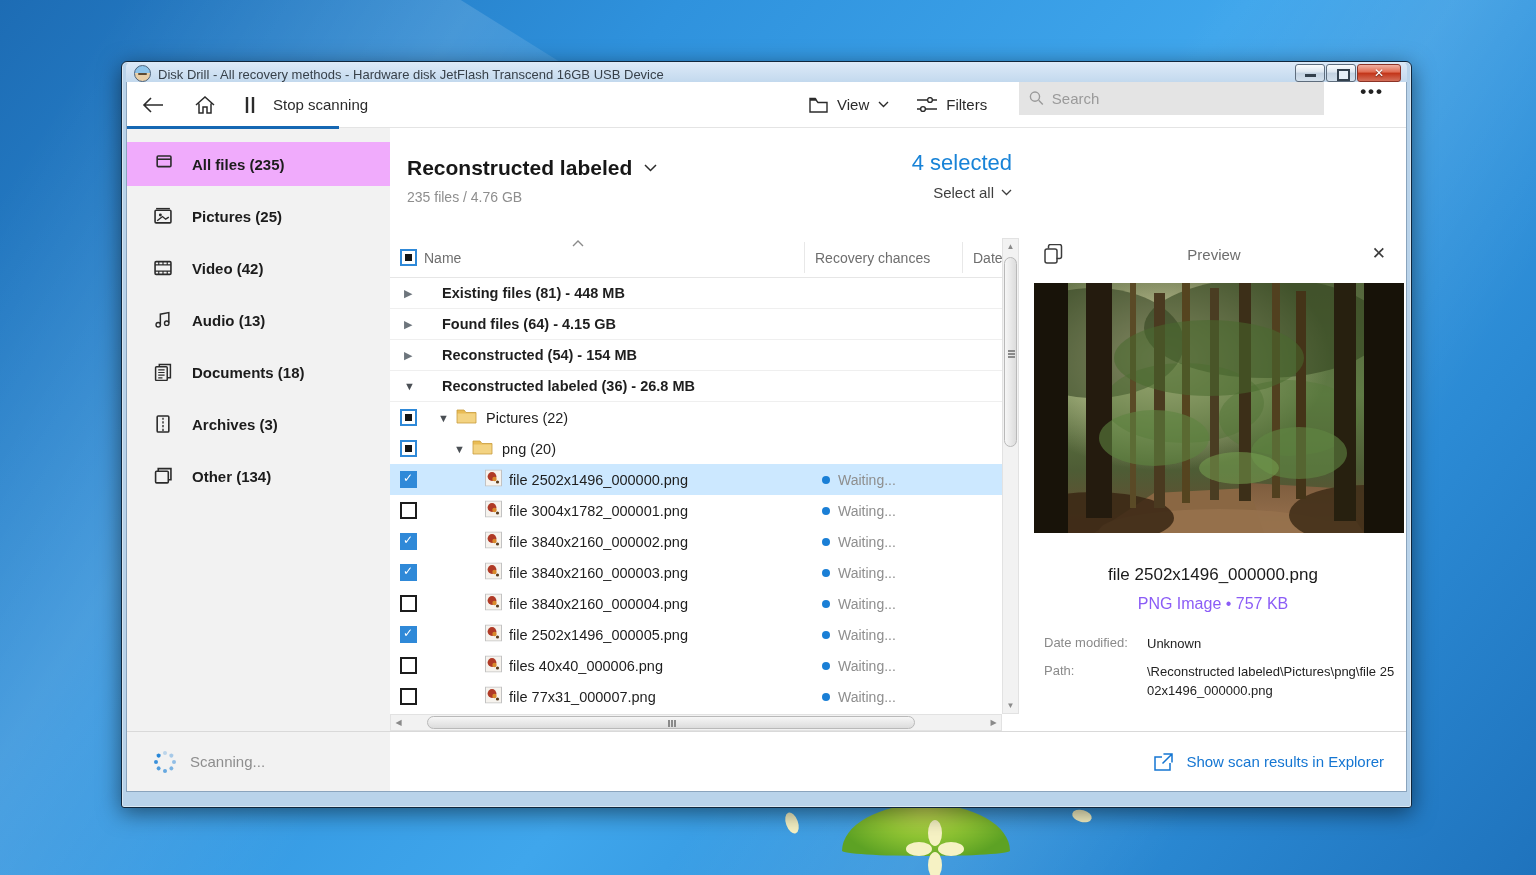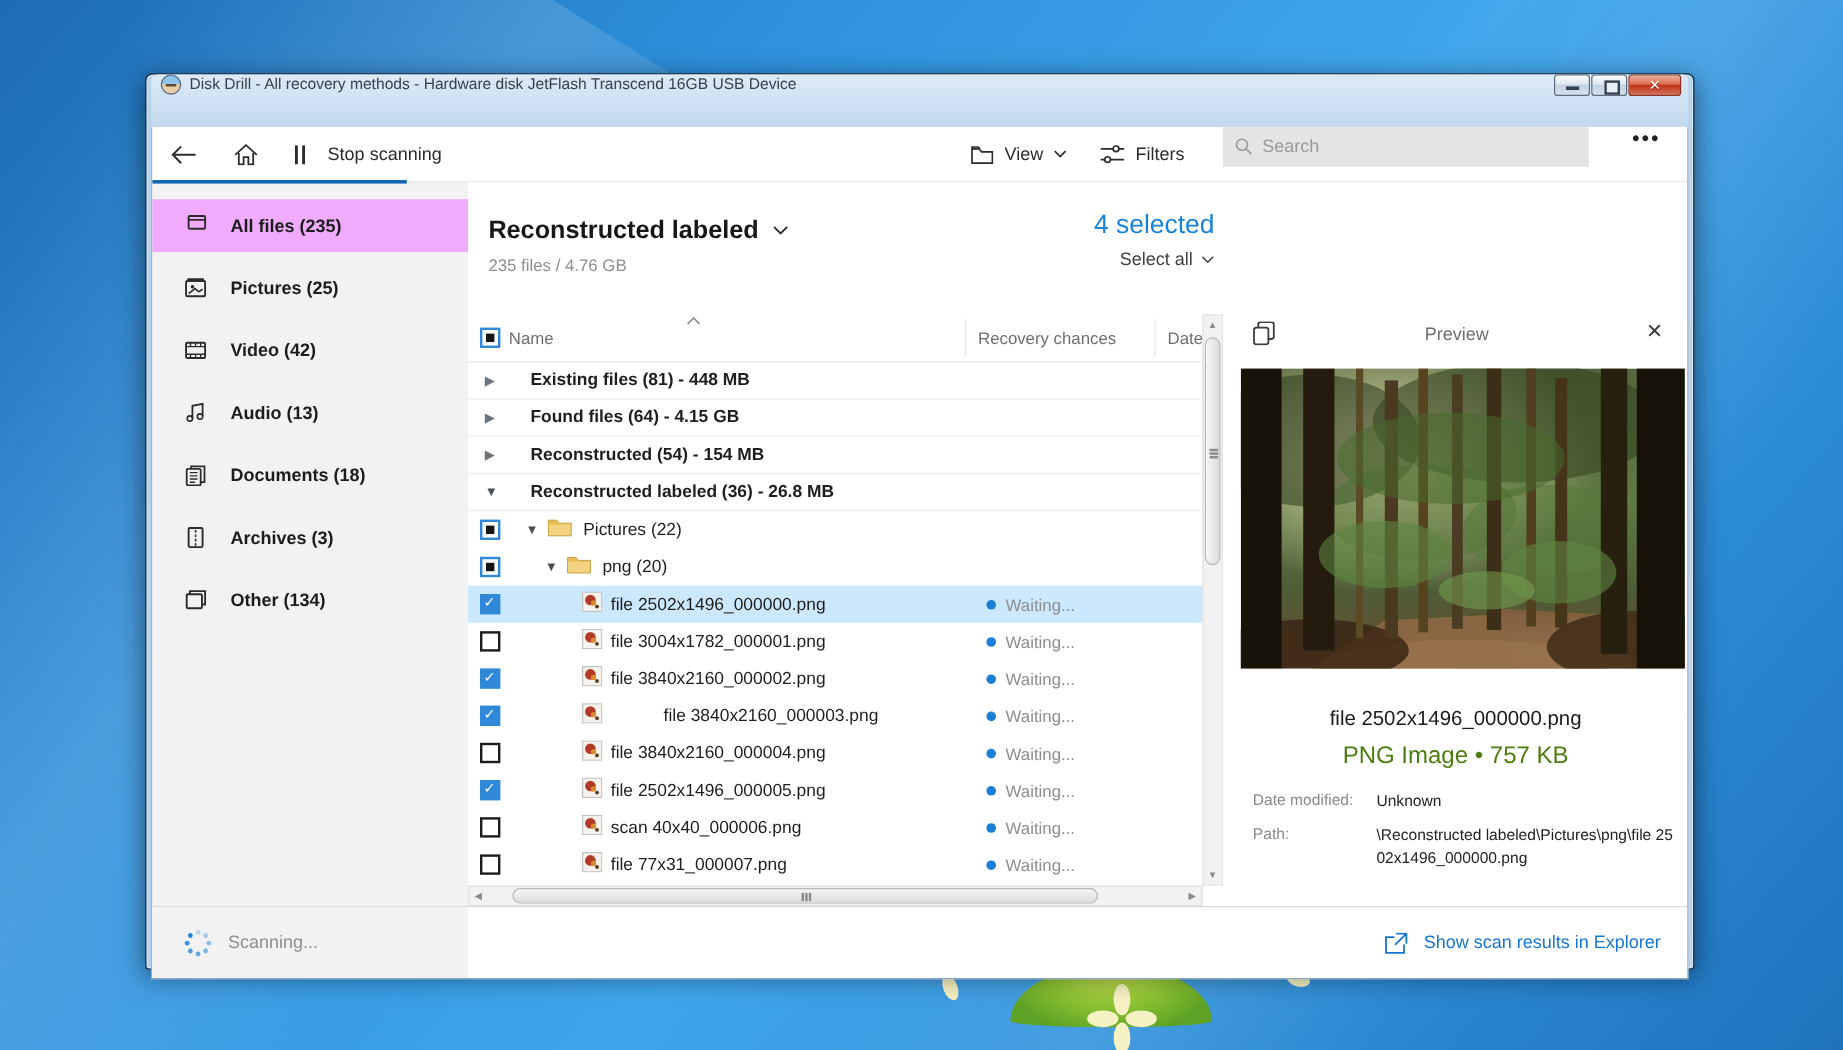--- a/index.html
+++ b/index.html
@@ -21,21 +21,21 @@
   .p3 { left:906px; top:842px; width:26px; height:14px; }
   .p4 { left:938px; top:842px; width:26px; height:14px; }
   .p5 { left:786px; top:812px; width:12px; height:22px; transform:rotate(-20deg); }
   .p6 { left:1072px; top:810px; width:20px; height:12px; transform:rotate(15deg); }
 
   
   .window { position:absolute; left:121px; top:61px; width:1291px; height:747px;
     background:#b9d3ea; border:1px solid #10273d; border-radius:6px 6px 3px 3px;
     box-shadow:0 5px 22px rgba(0,0,0,.5), inset 0 0 0 1px rgba(255,255,255,.45);
     padding:0 4px 4px 4px; }
-  .titlebar { height:44px; display:flex; align-items:flex-start; padding:0 6px 0 8px;
+  .titlebar { height:20px; display:flex; align-items:flex-end; padding:0 6px 0 8px;
     background:linear-gradient(#ddeaf8,#c3d9ee); border-radius:5px 5px 0 0; }
   .app-icon { width:17px; height:17px; border-radius:50%; margin-right:7px; position:relative; flex:none;
     background:linear-gradient(#8ec4ea 0 45%, #e8cfa8 45% 100%); border:1px solid #4a617a; }
   .app-icon::after { content:""; position:absolute; left:3px; top:7px; width:9px; height:2px; background:#5d4a32; border-radius:2px; }
   .title-text { font-size:13px; color:#38414a; white-space:nowrap; }
   .win-btns { margin-left:auto; display:flex; gap:1px; align-items:flex-start; padding-top:0; }
   .wbtn { height:18px; border:1px solid #5e6d7d; border-radius:3px;
     background:linear-gradient(#fbfdfe,#dce6f0 45%,#c3d2e1 50%,#d4e1ed); position:relative; }
   .wbtn.min,.wbtn.max { width:30px; }
   .wbtn.close { width:44px; border-color:#8c3326;
@@ -119,21 +119,21 @@
   .hscroll .grip { position:absolute; top:3px; left:240px; width:1.5px; height:7px; background:#8a8a8a; box-shadow:3px 0 #8a8a8a, 6px 0 #8a8a8a; }
 
   
   .preview { flex:1; position:relative; background:#fff; }
   .pv-head { position:absolute; left:0; right:8px; top:110px; height:38px; }
   .pv-title { position:absolute; left:0; right:0; top:8px; text-align:center; font-size:15px; color:#6e6e6e; }
   .pv-pop { position:absolute; left:14px; top:6px; }
   .pv-close { position:absolute; right:12px; top:5px; font-size:17px; color:#3c3c3c; }
   .pv-img { position:absolute; left:4px; top:155px; width:370px; height:250px; }
   .pv-name { position:absolute; left:0; right:10px; top:437px; text-align:center; font-size:17px; color:#1a1a1a; }
-  .pv-info { position:absolute; left:0; right:10px; top:467px; text-align:center; font-size:20px; color:#4d7c0f; }
+  .pv-info { position:absolute; left:0; right:10px; top:467px; text-align:center; font-size:16px; color:#8b5cf6; }
   .pv-meta { position:absolute; left:14px; top:507px; right:6px; font-size:13px; }
   .meta-row { display:flex; margin-bottom:9px; }
   .meta-label { width:103px; color:#8a8a8a; flex:none; }
   .meta-value { color:#232323; line-height:1.45; word-break:break-all; }
 
   
   .footer { height:60px; border-top:1px solid #d9d9d9; display:flex; flex:none; background:#fff; }
   .f-side { width:263px; background:#f2f2f2; flex:none; display:flex; align-items:center; padding-left:27px; gap:14px; }
   .f-side .scan-txt { font-size:15px; color:#8e8e8e; }
   .f-main { width:640px; flex:none; display:flex; align-items:center; padding-left:17px; gap:20px; }
@@ -382,21 +382,21 @@
                 </span>
               </div>
               <div class="row file">
                 <div class="cb checked"></div>
                 <span class="ficon" style="left:95px;"><svg width="17" height="17" viewBox="0 0 17 17">
                     <rect x="0.5" y="0.5" width="16" height="16" fill="#f6f3ee" stroke="#c2c2c2"></rect>
                     <circle cx="7" cy="7" r="4.4" fill="#b03a26"></circle>
                     <circle cx="9.5" cy="9.5" r="2.2" fill="#d98a2b"></circle>
                     <circle cx="12.5" cy="12.5" r="1.6" fill="#5b3d1e"></circle>
                   </svg></span>
-                <span class="rlabel" style="left:119px;margin-left:44px;">file 3840x2160_000003.png</span>
+                <span class="rlabel" style="left:119px;">file 3840x2160_000003.png</span>
                 <span class="status">
                   <span class="dot"></span>
                   <span class="stxt">Waiting...</span>
                 </span>
               </div>
               <div class="row file">
                 <div class="cb unchecked"></div>
                 <span class="ficon" style="left:95px;"><svg width="17" height="17" viewBox="0 0 17 17">
                     <rect x="0.5" y="0.5" width="16" height="16" fill="#f6f3ee" stroke="#c2c2c2"></rect>
                     <circle cx="7" cy="7" r="4.4" fill="#b03a26"></circle>
@@ -424,21 +424,21 @@
                 </span>
               </div>
               <div class="row file">
                 <div class="cb unchecked"></div>
                 <span class="ficon" style="left:95px;"><svg width="17" height="17" viewBox="0 0 17 17">
                     <rect x="0.5" y="0.5" width="16" height="16" fill="#f6f3ee" stroke="#c2c2c2"></rect>
                     <circle cx="7" cy="7" r="4.4" fill="#b03a26"></circle>
                     <circle cx="9.5" cy="9.5" r="2.2" fill="#d98a2b"></circle>
                     <circle cx="12.5" cy="12.5" r="1.6" fill="#5b3d1e"></circle>
                   </svg></span>
-                <span class="rlabel" style="left:119px;">scan 40x40_000006.png</span>
+                <span class="rlabel" style="left:119px;">files 40x40_000006.png</span>
                 <span class="status">
                   <span class="dot"></span>
                   <span class="stxt">Waiting...</span>
                 </span>
               </div>
               <div class="row file">
                 <div class="cb unchecked"></div>
                 <span class="ficon" style="left:95px;"><svg width="17" height="17" viewBox="0 0 17 17">
                     <rect x="0.5" y="0.5" width="16" height="16" fill="#f6f3ee" stroke="#c2c2c2"></rect>
                     <circle cx="7" cy="7" r="4.4" fill="#b03a26"></circle>

